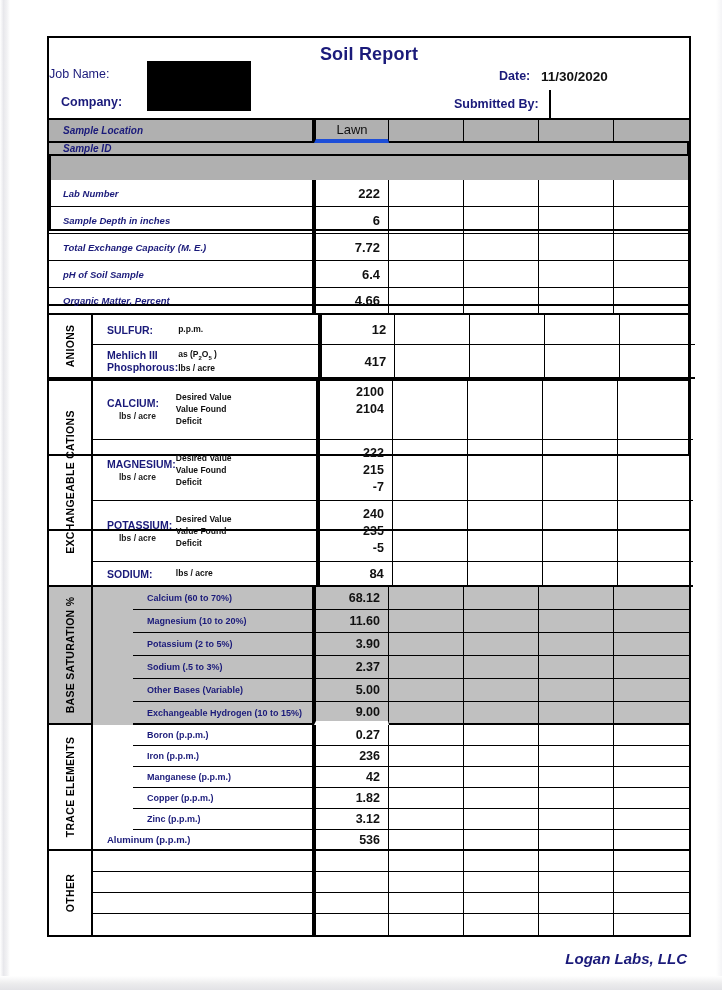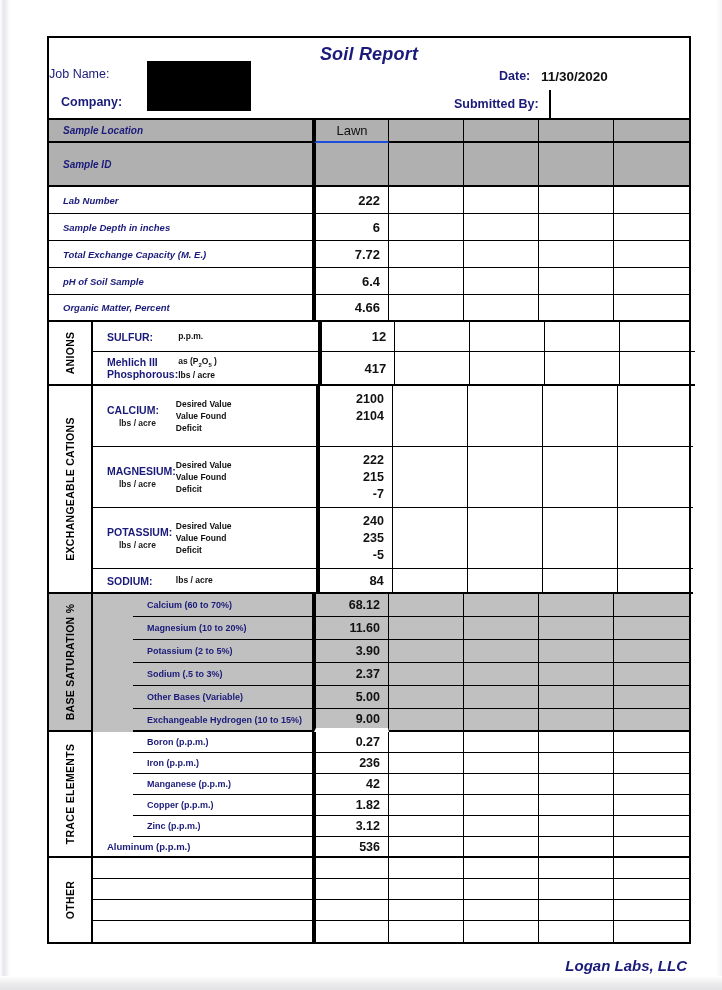--- a/index.html
+++ b/index.html
@@ -51,21 +51,20 @@
     box-sizing: border-box;
     background: #fff;
   }
   .hdr-title {
     position: absolute;
     left: 0; right: 0;
     top: 6px;
     text-align: center;
     font-size: 18px;
     font-weight: bold;
-    font-style: italic;
     color: #1a1a7a;
     letter-spacing: 0.2px;
   }
   .lbl-job {
     position: absolute; left: 0; top: 29px;
     font-size: 12.5px; font-weight: normal; color: #1a1a7a;
   }
   .lbl-company {
     position: absolute; left: 12px; top: 57px;
     font-size: 12.5px; font-weight: bold; color: #1a1a7a;
@@ -158,21 +157,21 @@
     justify-content: flex-end;
   }
   .valcell.first { border-left: 2px solid #000; }
   .valcell.last { border-right: none; }
 
   
   .shade { background: #b0b0b0; }
   .shade-light { background: #c0c0c0; }
 
   .r-samploc { height: 23px; }
-  .r-sampid  { height: 44px; }
+  .r-sampid  { height: 37px; flex-direction: column; }
   .r-std     { height: 27px; }
 
   .r-samploc .namecell, .r-sampid .namecell { font-size: 10px; }
   .r-samploc .valcell {
     font-size: 13px; font-weight: normal;
     justify-content: center; padding-right: 0;
   }
 
   
   .subcell {
@@ -264,21 +263,21 @@
       <div class="lbl-date">Date:</div>
       <div class="val-date">11/30/2020</div>
       <div class="lbl-sub">Submitted By:</div>
       <div class="hdr-divider"></div>
     </div>
 
     <div class="grid">
 
       <div class="row r-samploc shade">
         <div class="namecell" style="border-bottom:2px solid #000;">Sample Location</div>
-        <div class="valcell first" style="border-bottom:2px solid #1d4ed8;">Lawn</div>
+        <div class="valcell first" style="border-bottom:4px solid #1d4ed8;">Lawn</div>
         <div class="valcell" style="border-bottom:2px solid #000;"></div>
         <div class="valcell" style="border-bottom:2px solid #000;"></div>
         <div class="valcell" style="border-bottom:2px solid #000;"></div>
         <div class="valcell last" style="border-bottom:2px solid #000;"></div>
       </div>
 
       <div class="row r-sampid shade">
         <div class="namecell" style="border-bottom:2px solid #000;">Sample ID</div>
         <div class="valcell first" style="border-bottom:2px solid #000;"></div>
         <div class="valcell" style="border-bottom:2px solid #000;"></div>

